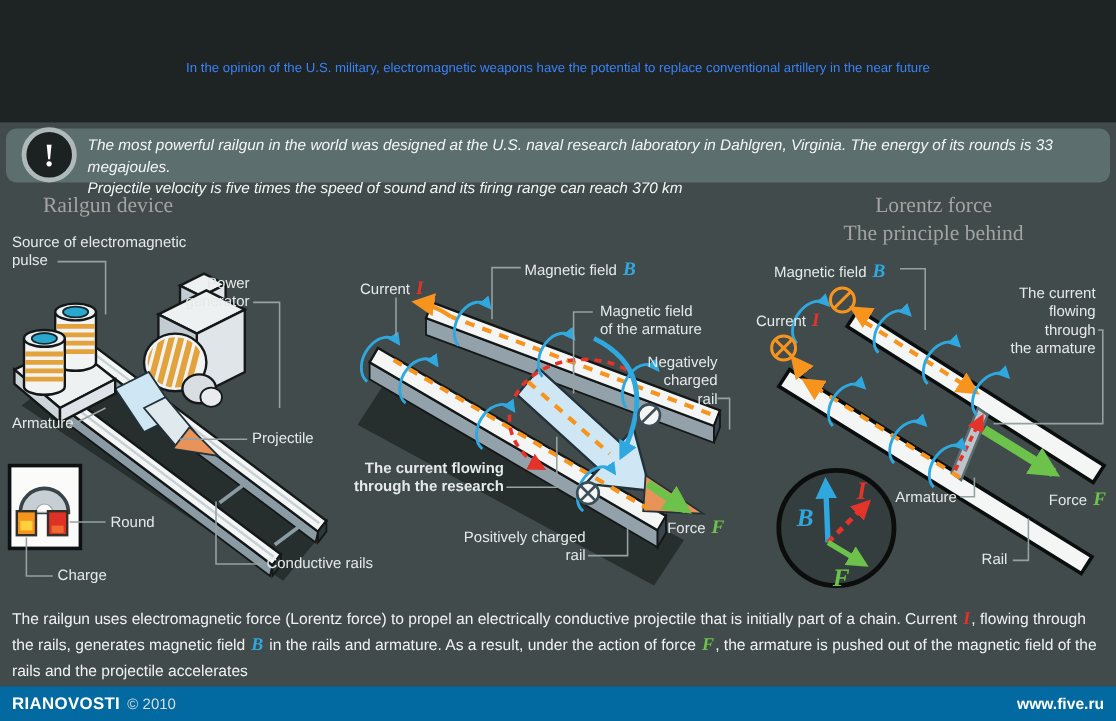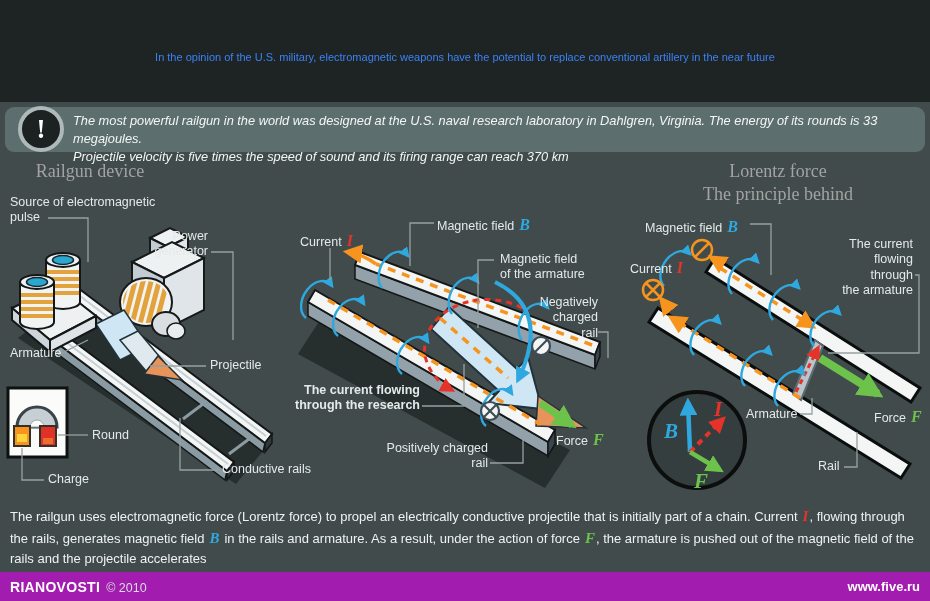--- a/index.html
+++ b/index.html
@@ -28,21 +28,21 @@
   .ra{text-align:right;}
   .sym{font-family:"Liberation Serif",serif;font-style:italic;font-weight:bold;font-size:16px;margin-left:5px;}
   .red{color:#e5332a}.blue{color:#2fa8df}.green{color:#6cc24a}
   svg{position:absolute;}
   .ld{stroke:#96a1a1;stroke-width:1.3;fill:none;}
   
   .bottomtext{position:absolute;top:506px;left:10px;width:912px;font-size:13px;line-height:1.45;color:#eef2f2;}
   .bsym{font-family:"Liberation Serif",serif;font-style:italic;font-weight:bold;font-size:15px;
         margin-left:5px;margin-right:1px;}
   
-  .footer{position:absolute;left:0;right:0;bottom:0;height:29px;background:#a21caf;
+  .footer{position:absolute;left:0;right:0;bottom:0;height:29px;background:#0369a1;
           display:flex;align-items:center;justify-content:space-between;padding:0 10px;box-sizing:border-box;}
   .brand{font-size:14px;font-weight:bold;color:#fff;letter-spacing:0.3px;}
   .copyright{font-size:12.5px;font-weight:normal;color:#d9dede;margin-left:6px;}
   .siteurl{font-size:13px;font-weight:bold;color:#fff;}
 </style>
 </head>
 <body>
 
 <div class="stage">
 

